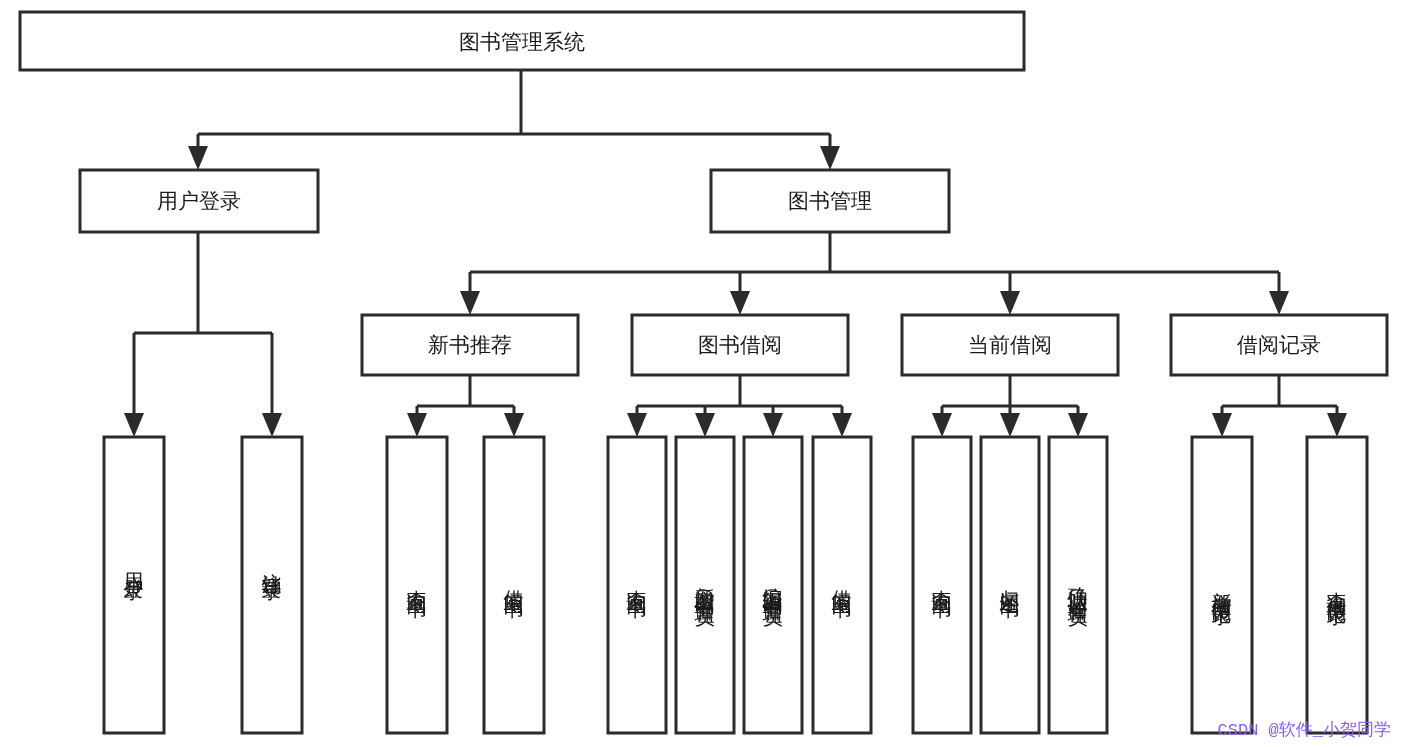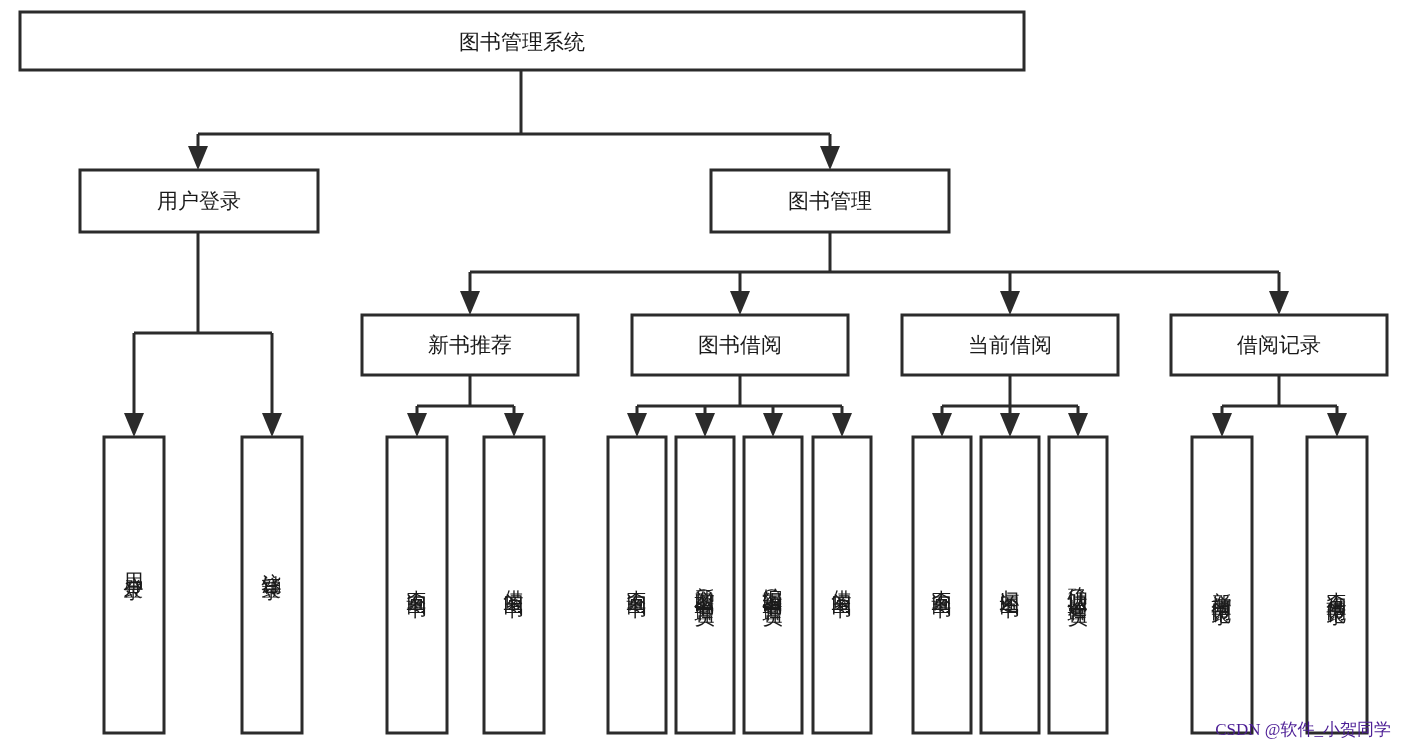--- a/index.html
+++ b/index.html
@@ -53,23 +53,23 @@
     writing-mode: vertical-rl;
     text-orientation: upright;
     letter-spacing: 3px;
     dominant-baseline: central;
     text-anchor: middle;
   }
   .watermark-text {
     position: absolute;
     right: 14px;
     bottom: 6px;
-    font-family: Liberation Serif, serif;
+    font-family: Liberation Mono, monospace;
     font-size: 17px;
-    color: #4c1d95;
+    color: #8b5cf6;
     white-space: nowrap;
     pointer-events: none;
   }
 </style>
 </head>
 <body>
 
 <div id="diagram-root">
 
   <svg class="diagram" viewBox="0 0 1405 747" xmlns="http://www.w3.org/2000/svg">

